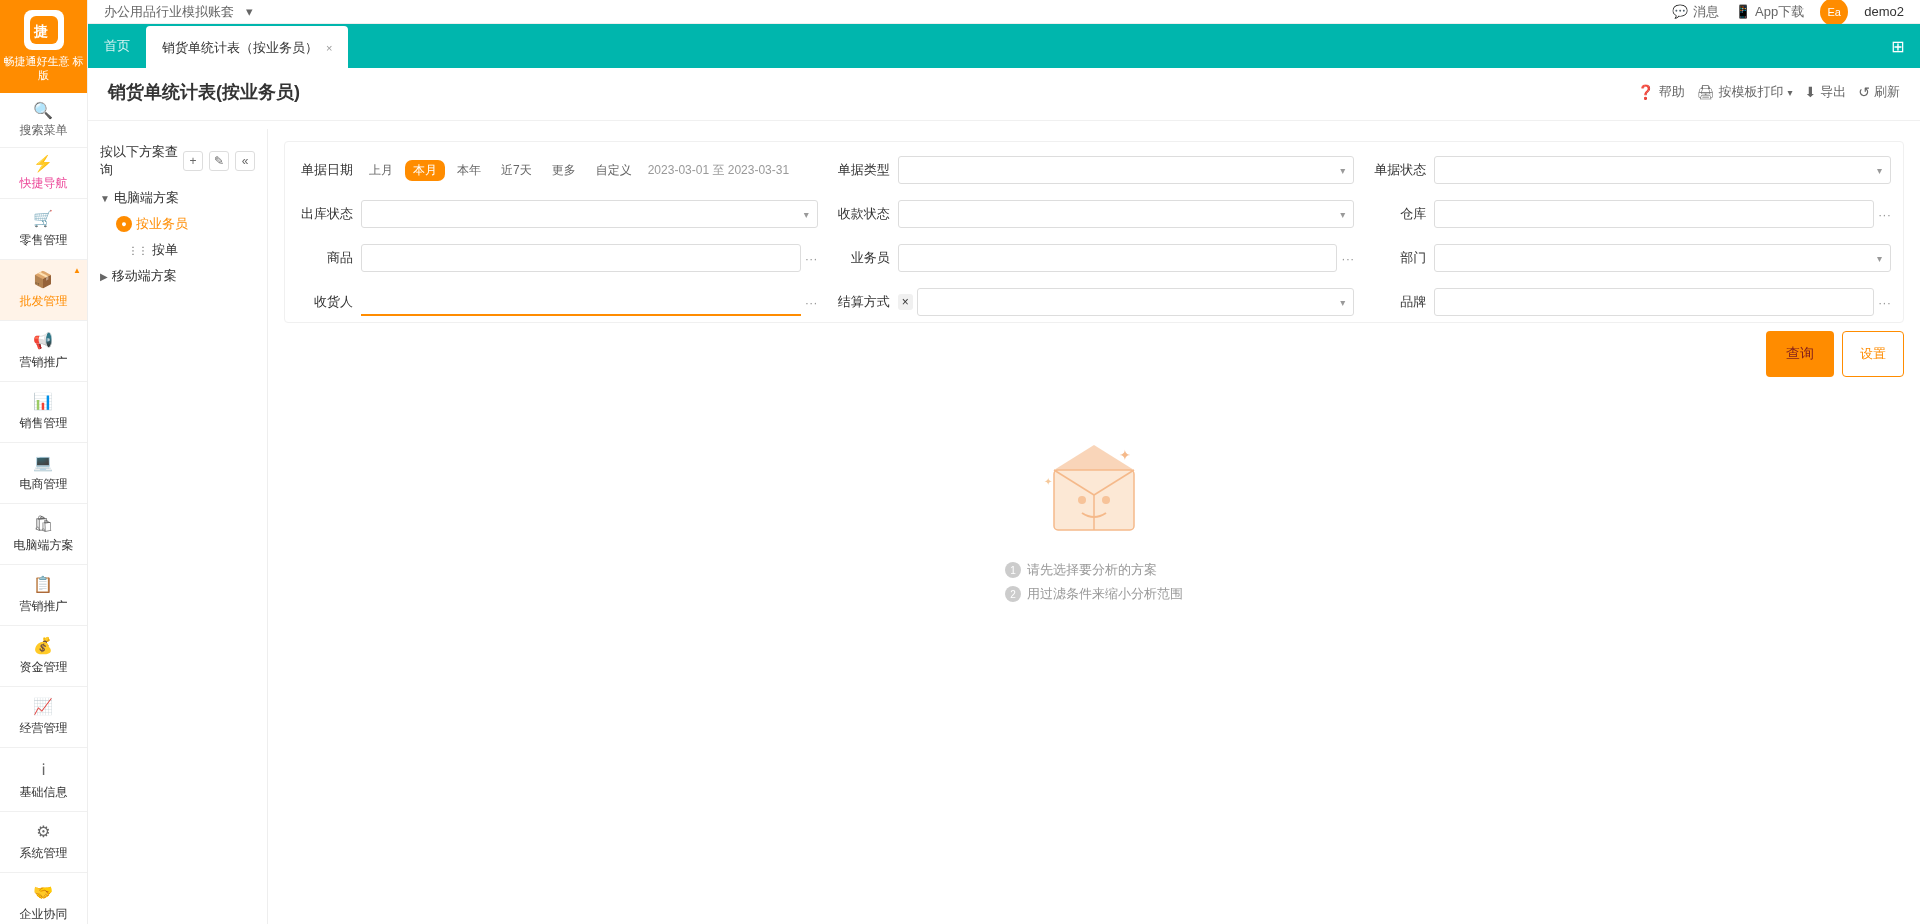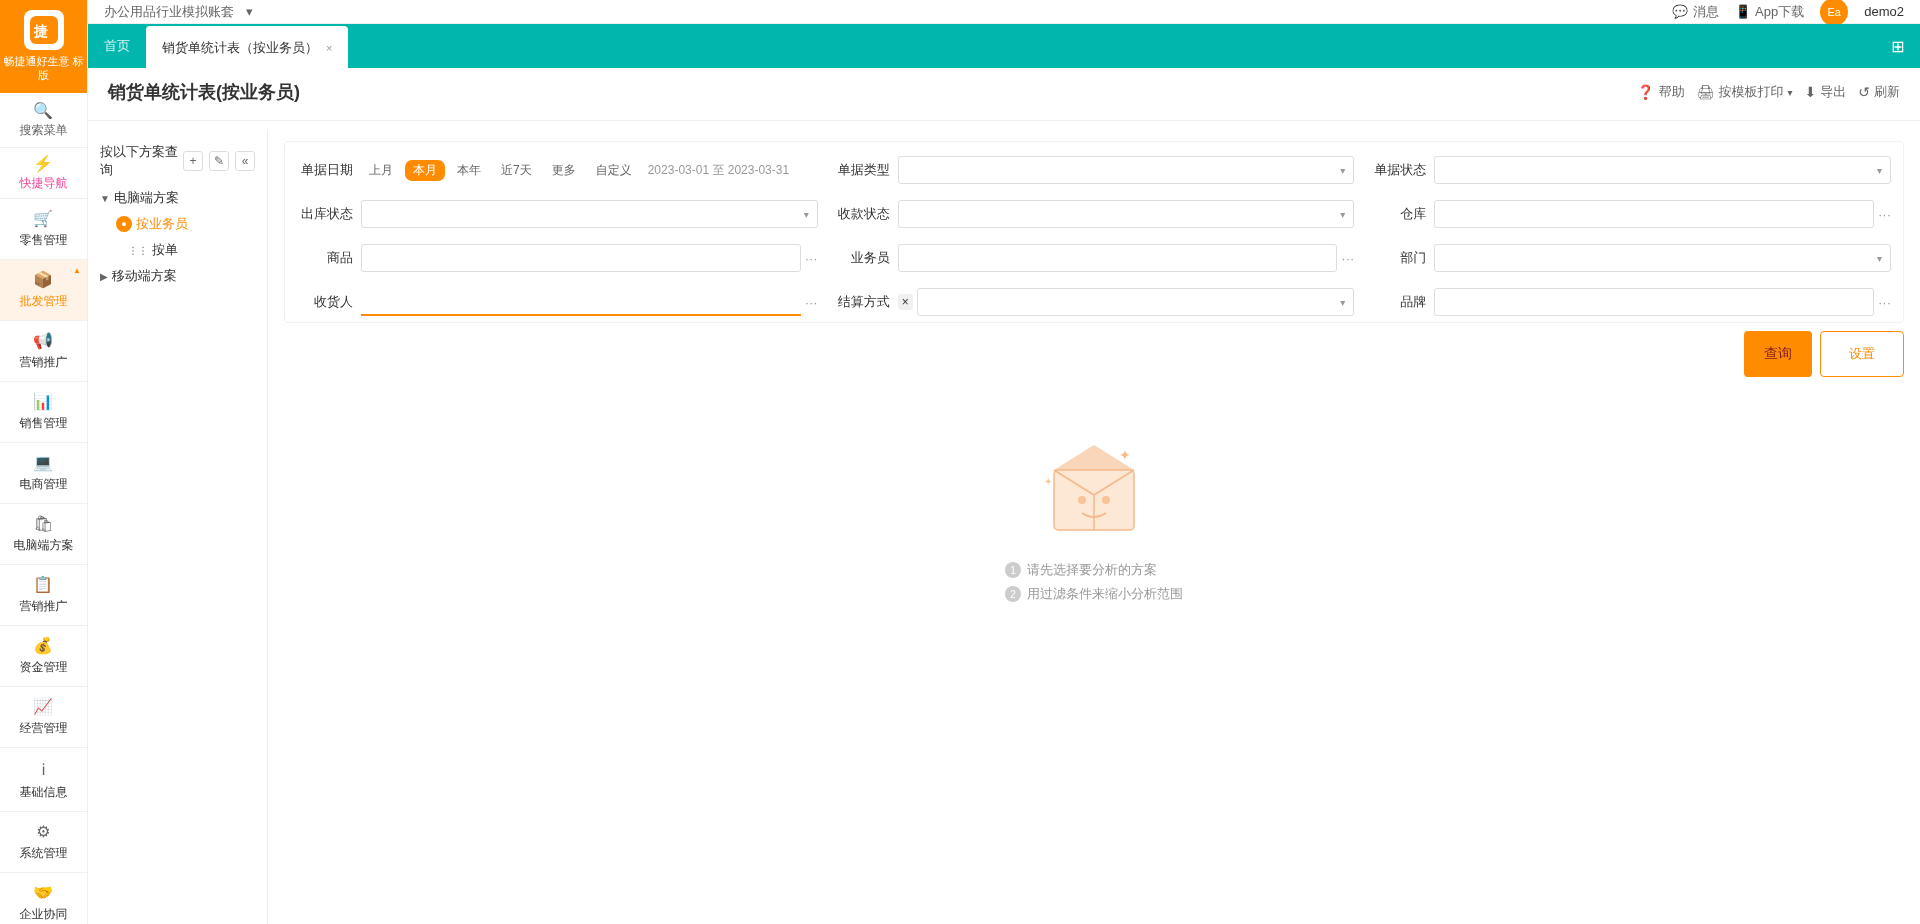--- a/index.html
+++ b/index.html
@@ -78,21 +78,21 @@
     .filter-select .select-arrow { font-size: 10px; color: #999; }
     .filter-dots { color: #999; cursor: pointer; margin-left: 4px; }
     .filter-tag { display: flex; align-items: center; gap: 2px; background: #f0f0f0; border-radius: 3px; padding: 1px 4px; font-size: 12px; }
 
     
     .collapse-bar { text-align: center; padding: 8px 0; cursor: pointer; font-size: 12px; color: #666; }
 
     
     .action-row { display: flex; justify-content: flex-end; gap: 8px; padding: 8px 0; }
     .btn-query { background: #ff8c00; color: #7f1d1d; border: none; border-radius: 4px; padding: 14px 20px; font-size: 14px; cursor: pointer; }
-    .btn-settings { background: #fff; color: #ff8c00; border: 1px solid #ff8c00; border-radius: 4px; padding: 5px 28px; font-size: 13px; cursor: pointer; }
+    .btn-settings { background: #fff; color: #ff8c00; border: 1px solid #ff8c00; border-radius: 4px; padding: 5px 17px; font-size: 13px; cursor: pointer; }
 
     
     .empty-state { flex: 1; display: flex; flex-direction: column; align-items: center; justify-content: center; padding: 40px; }
     .empty-icon { width: 120px; height: 120px; margin-bottom: 16px; position: relative; }
     .empty-tips { text-align: left; }
     .empty-tip { font-size: 13px; color: #999; display: flex; align-items: center; gap: 6px; margin-bottom: 6px; }
     .tip-num { width: 16px; height: 16px; border-radius: 50%; background: #ccc; color: #fff; display: flex; align-items: center; justify-content: center; font-size: 10px; }
 
     
     .section-divider { height: 1px; background: #f0f0f0; margin: 8px 0; }

